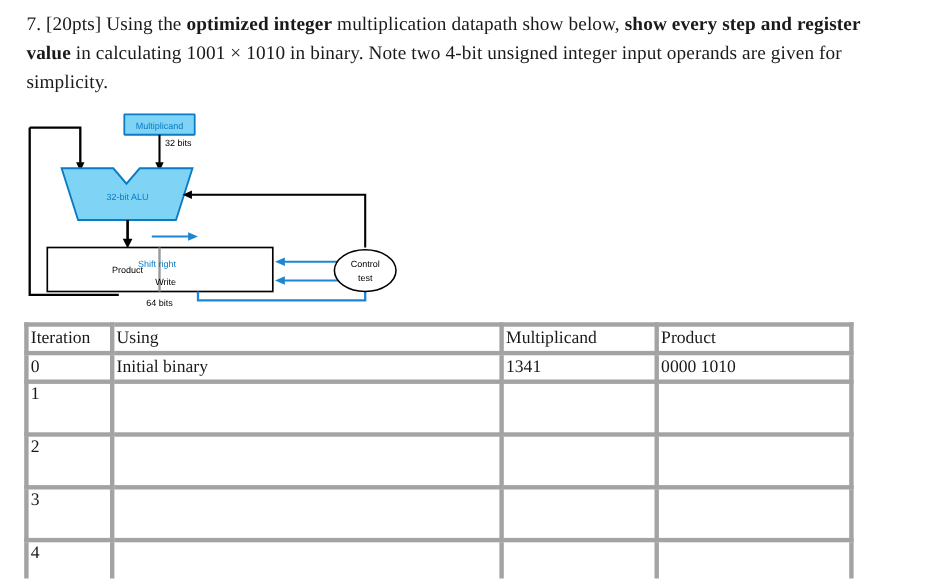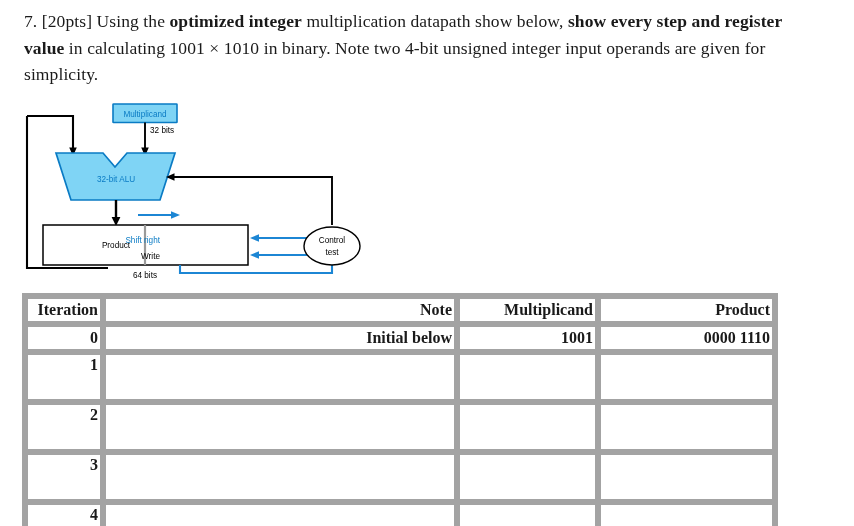--- a/index.html
+++ b/index.html
@@ -57,25 +57,25 @@
     left: 22px;
     top: 293px;
     width: 750px;
     border-collapse: collapse;
     table-layout: fixed;
     font-family: "Liberation Serif", serif;
     font-size: 16px;
   }
   #answer-table th,
   #answer-table td {
-    border: 6px solid #a3a3a3;
-    text-align: right;
+    border: 4px solid #a3a3a3;
+    text-align: left;
     vertical-align: top;
     padding: 1px 2px;
-    font-weight: bold;
+    font-weight: normal;
     color: #1a1a1a;
   }
   #answer-table tr.hdr th { height: 20px; vertical-align: middle; }
   #answer-table tr.filled td { height: 20px; vertical-align: middle; }
   #answer-table tr.blank td { height: 42px; }
   #answer-table col.c-iter { width: 78px; }
   #answer-table col.c-step { width: 354px; }
   #answer-table col.c-mcand { width: 141px; }
   #answer-table col.c-prod { width: 177px; }
 </style>
@@ -150,31 +150,31 @@
 <table id="answer-table">
   <colgroup>
     <col class="c-iter">
       <col class="c-step">
       <col class="c-mcand">
       <col class="c-prod">
   </colgroup>
   <thead>
     <tr class="hdr">
       <th>Iteration</th>
-      <th>Note</th>
+      <th>Using</th>
       <th>Multiplicand</th>
       <th>Product</th>
     </tr>
   </thead>
   <tbody id="table-body">
       <tr class="filled">
         <td>0</td>
-        <td>Initial below</td>
-        <td>1001</td>
-        <td>0000 1110</td>
+        <td>Initial binary</td>
+        <td>1341</td>
+        <td>0000 1010</td>
       </tr>
       <tr class="blank">
         <td>1</td>
         <td></td>
         <td></td>
         <td></td>
       </tr>
       <tr class="blank">
         <td>2</td>
         <td></td>

